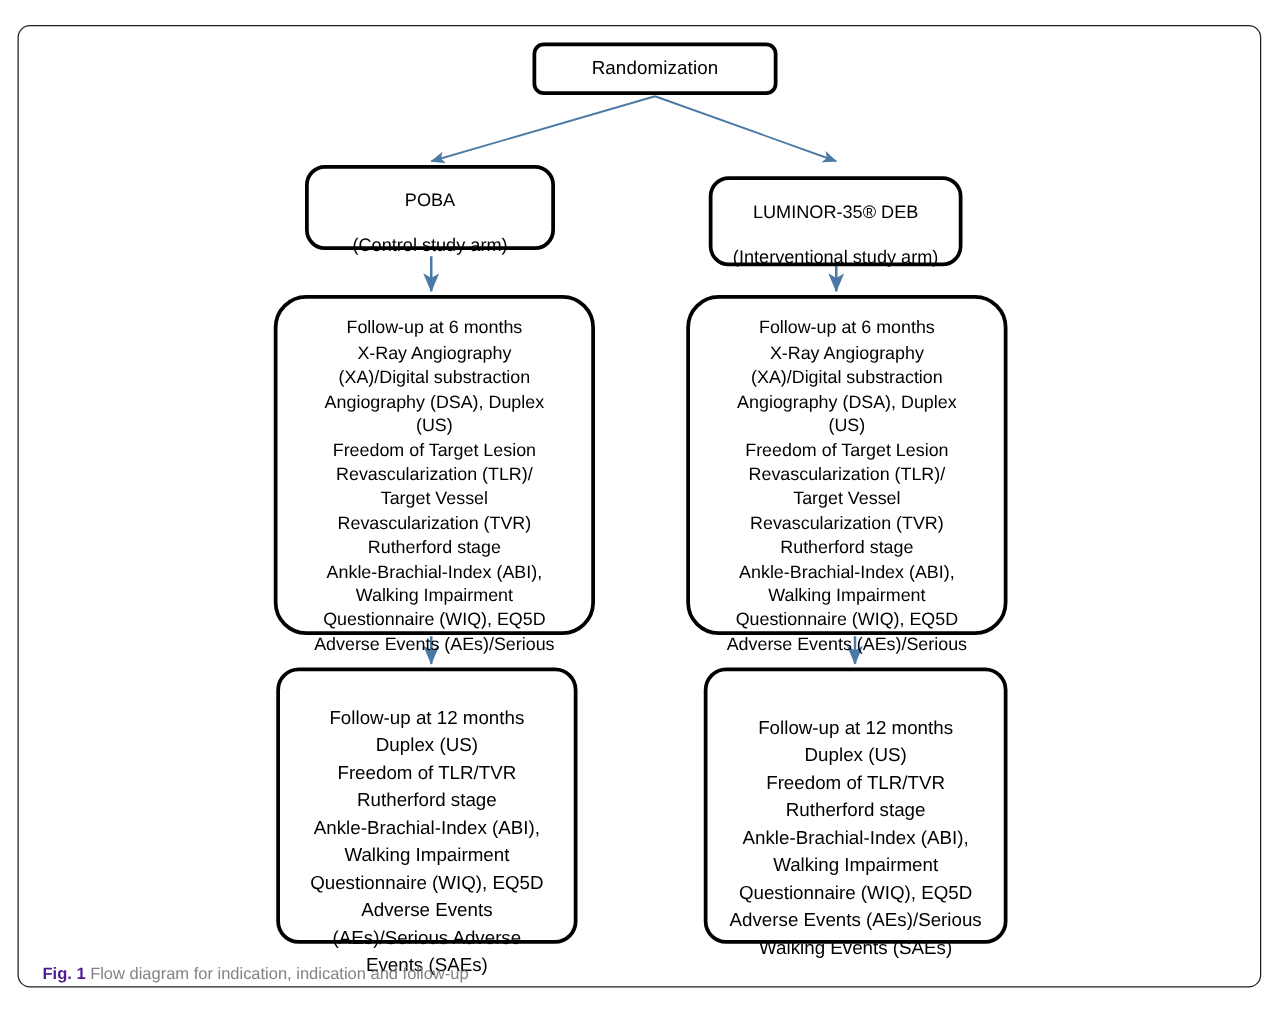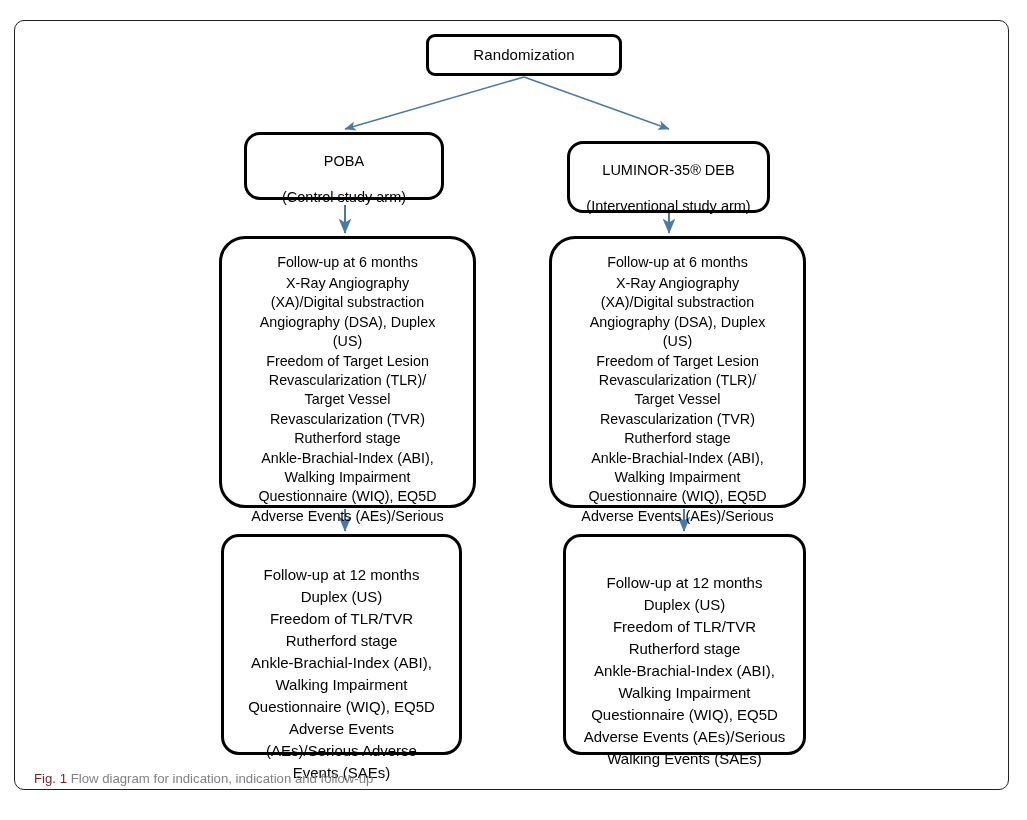--- a/index.html
+++ b/index.html
@@ -142,22 +142,22 @@
   .caption {
     position: absolute;
     left: 19px;
     top: 750px;
     width: 950px;
     font-size: 13.2px;
     color: #808285;
     white-space: nowrap;
   }
   .caption .cap-label {
-    color: #7f1d1d;
-    font-weight: normal;
+    color: #4c1d95;
+    font-weight: bold;
   }
 </style>
 </head>
 <body>
 
 <div class="figure-frame">
 
   <div class="diagram">
 
     <svg class="connectors" viewBox="0 0 995 740" width="995" height="740">

